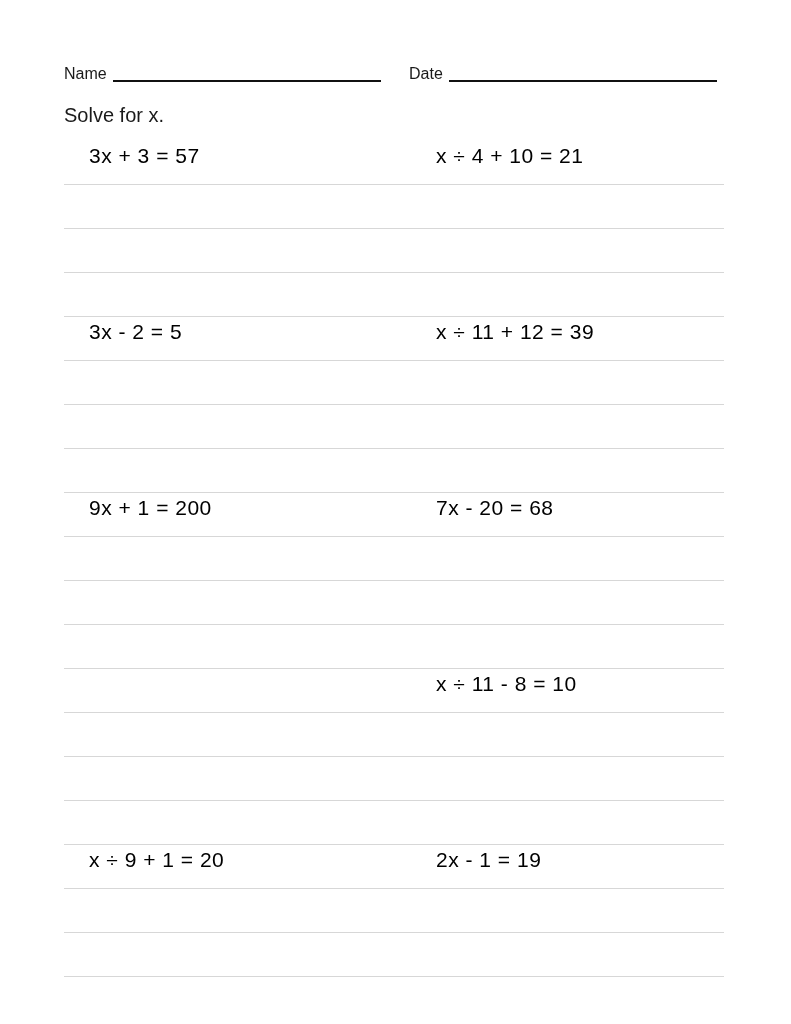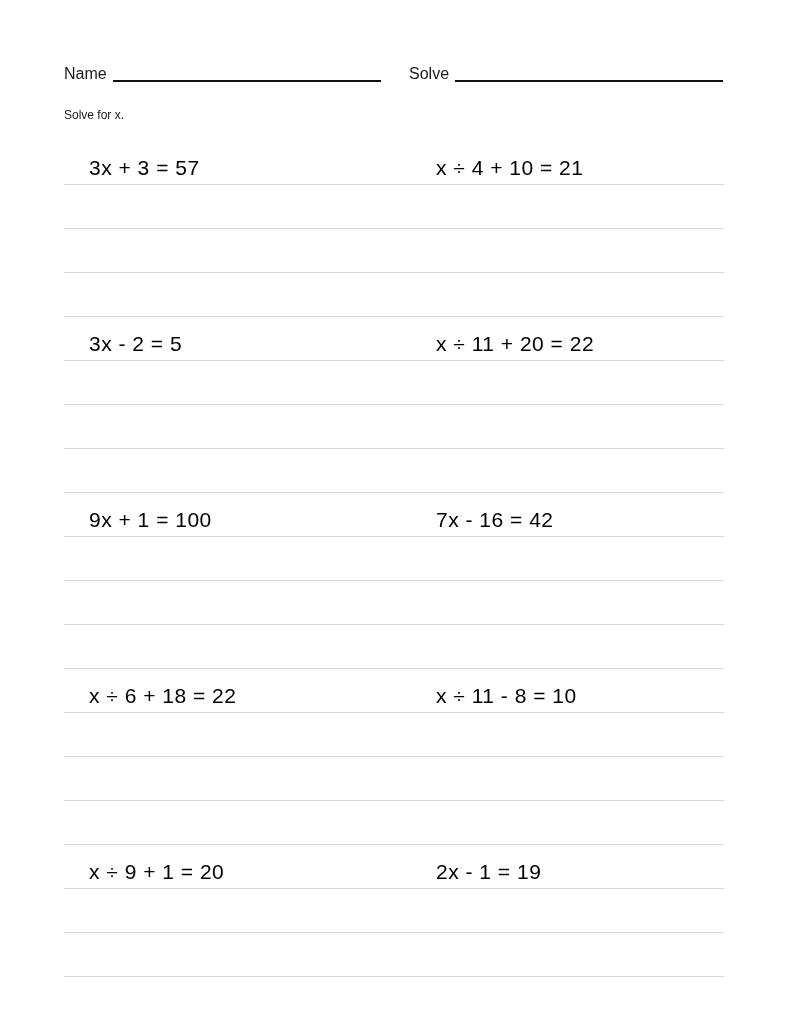--- a/index.html
+++ b/index.html
@@ -47,21 +47,21 @@
   .field.name  { left: 0px;   top: 0px; }
   .field.name .field-rule  { width: 268px; }
   .field.date  { left: 345px; top: 0px; }
   .field.date .field-rule  { width: 268px; }
 
   
   .instruction {
     position: absolute;
     top: 106px;
     left: 64px;
-    font-size: 12px;
+    font-size: 20px;
     line-height: 18px;
     color: #1a1a1a;
   }
 
   
   .sheet {
     position: absolute;
     top: 141px;
     left: 64px;
     width: 660px;
@@ -69,42 +69,42 @@
   .rule-row {
     position: relative;
     height: 43px;
     border-bottom: 1px solid #d7d7d7;
   }
   .rule-row.problem-row {
     height: 43px;
   }
   .rule-row .col {
     position: absolute;
-    bottom: 4px;
+    bottom: 16px;
     font-size: 21px;
     line-height: 24px;
     letter-spacing: 0.5px;
     color: #000000;
     white-space: nowrap;
   }
   .rule-row .col.left  { left: 25px; }
   .rule-row .col.right { left: 372px; }
 </style>
 </head>
 <body>
 
 <div class="page">
 
   <div class="header">
     <div class="field name">
       <span class="field-label">Name</span>
       <span class="field-rule"></span>
     </div>
     <div class="field date">
-      <span class="field-label">Solve</span>
+      <span class="field-label">Date</span>
       <span class="field-rule"></span>
     </div>
   </div>
 
   <div class="instruction">Solve for x.</div>
 
   <div class="sheet">
     <div class="rule-row problem-row">
       <span class="col left">3x  +  3  =  57</span>
       <span class="col right">x  ÷  4  +  10  =  21</span>
@@ -117,54 +117,53 @@
       <span class="col left"></span>
       <span class="col right"></span>
     </div>
     <div class="rule-row">
       <span class="col left"></span>
       <span class="col right"></span>
     </div>
 
     <div class="rule-row problem-row">
       <span class="col left">3x  -  2  =  5</span>
-      <span class="col right">x  ÷  11  +  20  =  22</span>
+      <span class="col right">x  ÷  11  +  12  =  39</span>
     </div>
     <div class="rule-row">
       <span class="col left"></span>
       <span class="col right"></span>
     </div>
     <div class="rule-row">
       <span class="col left"></span>
       <span class="col right"></span>
     </div>
     <div class="rule-row">
       <span class="col left"></span>
       <span class="col right"></span>
     </div>
 
     <div class="rule-row problem-row">
-      <span class="col left">9x  +  1  =  100</span>
-      <span class="col right">7x  -  16  =  42</span>
+      <span class="col left">9x  +  1  =  200</span>
+      <span class="col right">7x  -  20  =  68</span>
     </div>
     <div class="rule-row">
       <span class="col left"></span>
       <span class="col right"></span>
     </div>
     <div class="rule-row">
       <span class="col left"></span>
       <span class="col right"></span>
     </div>
     <div class="rule-row">
       <span class="col left"></span>
       <span class="col right"></span>
     </div>
 
     <div class="rule-row problem-row">
-      <span class="col left">x  ÷  6  +  18  =  22</span>
       <span class="col right">x  ÷  11  -  8  =  10</span>
     </div>
     <div class="rule-row">
       <span class="col left"></span>
       <span class="col right"></span>
     </div>
     <div class="rule-row">
       <span class="col left"></span>
       <span class="col right"></span>
     </div>

